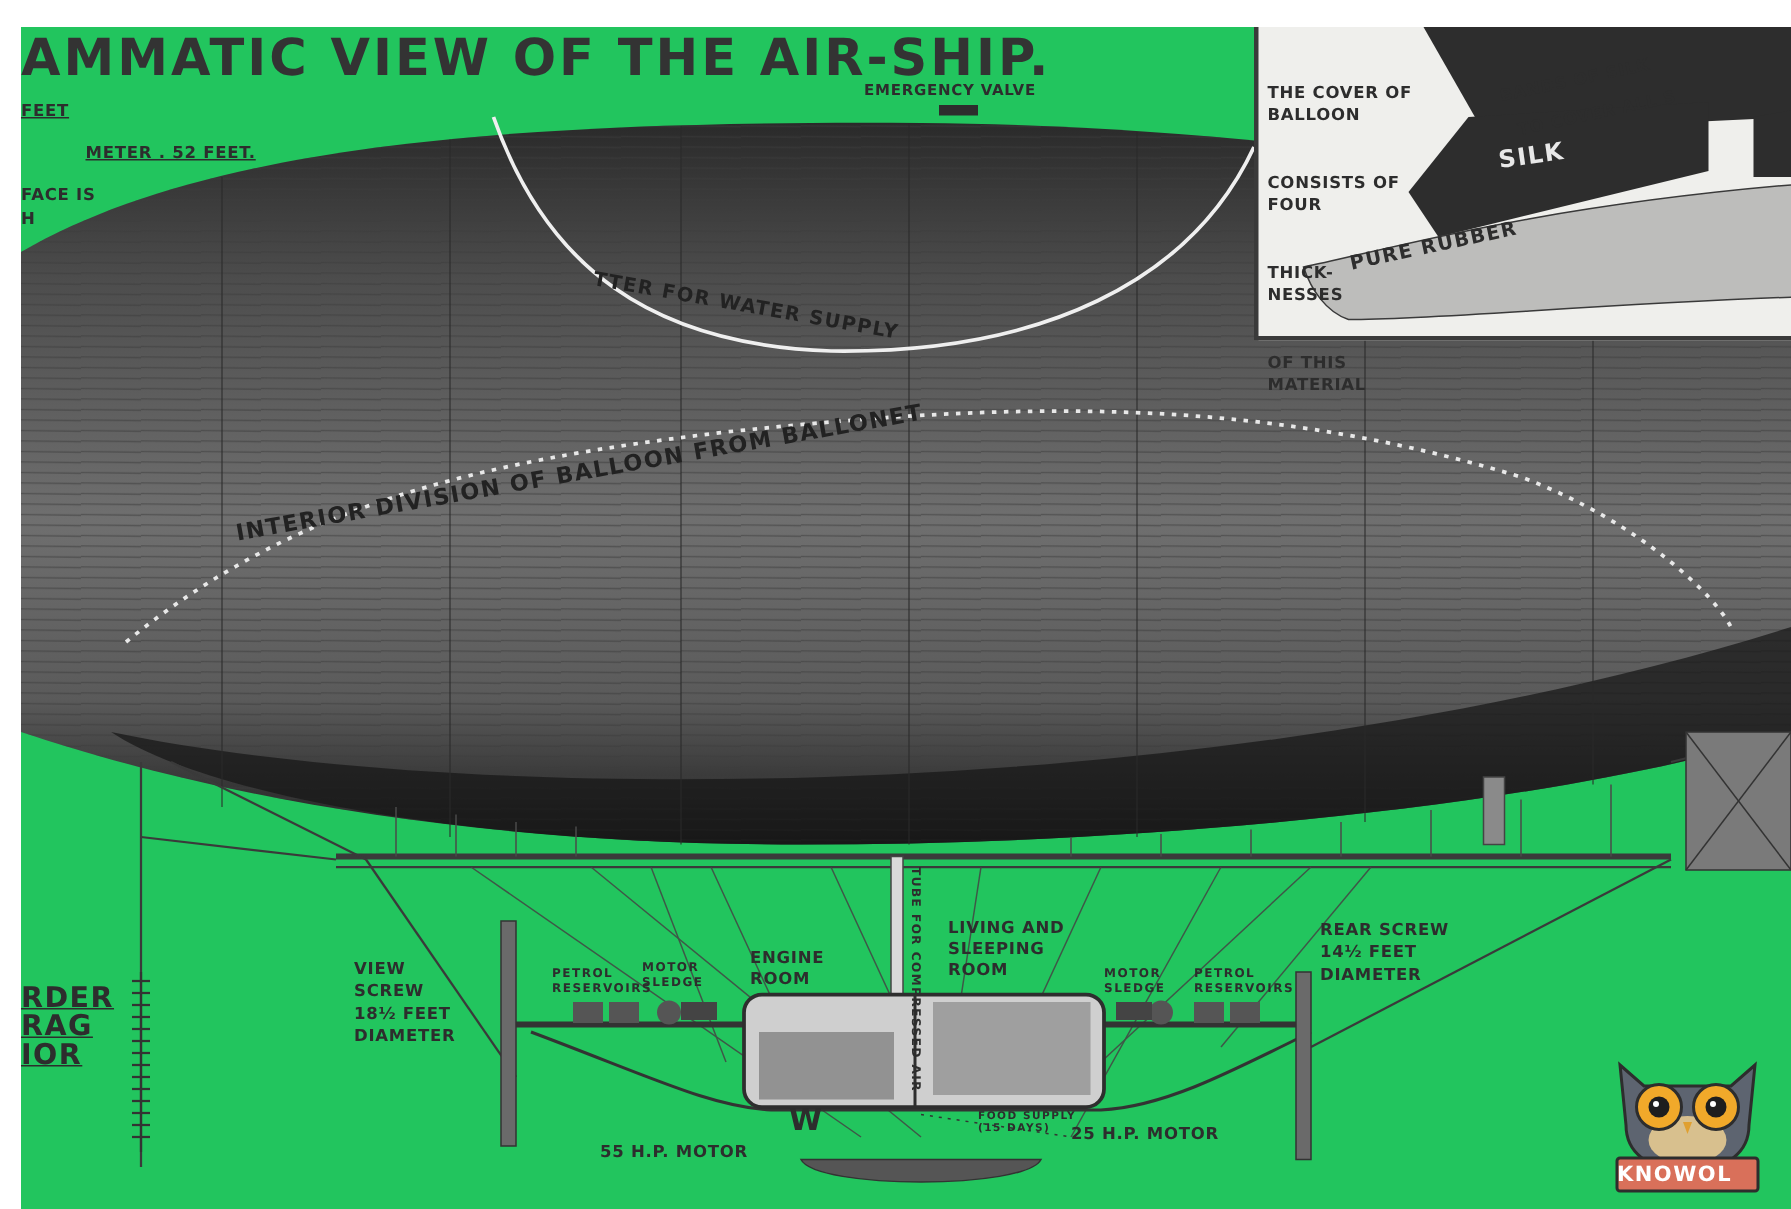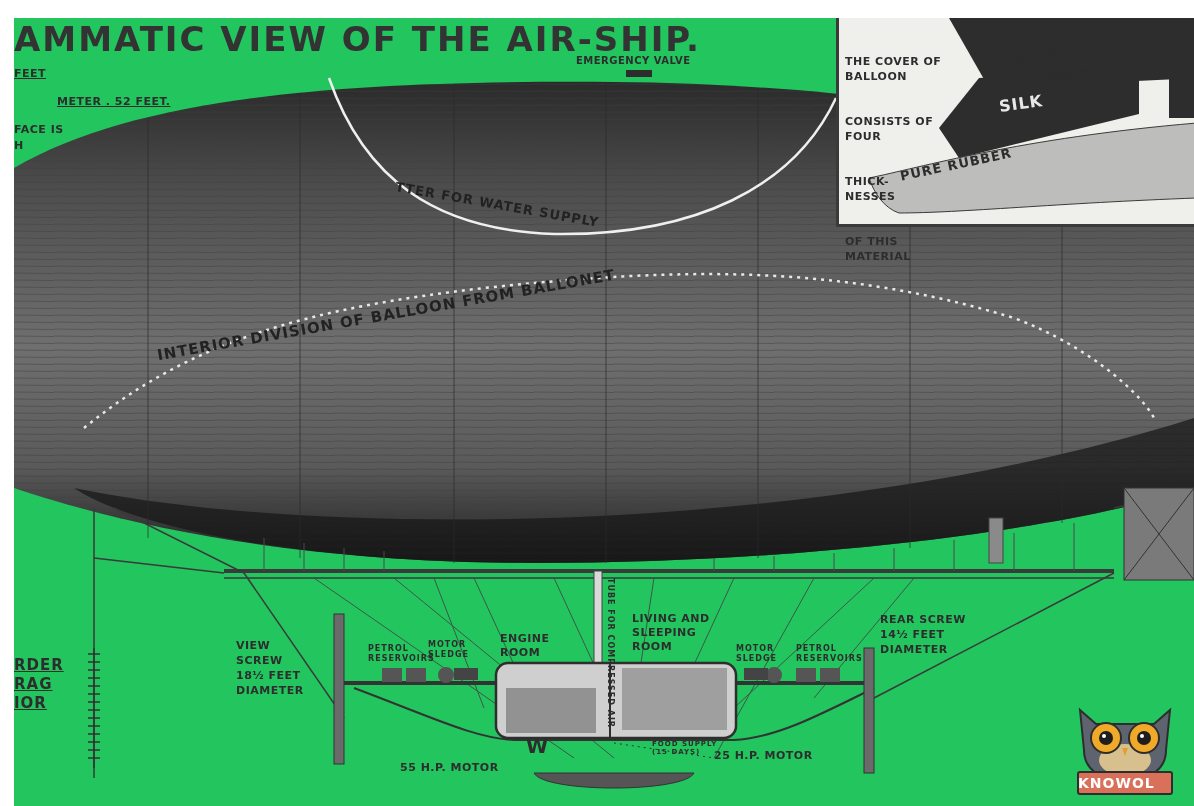--- a/index.html
+++ b/index.html
@@ -171,21 +171,21 @@
       <div>CONSISTS OF</div><div>FOUR</div>
       <div>THICK-</div><div>NESSES</div>
       <div>OF THIS</div><div>MATERIAL</div>
     </div>
     <div class="hand small" style="left:160px;top:30px;transform:rotate(-12deg);">BANDS OF SILK</div>
     <div class="hand small" style="left:172px;top:52px;transform:rotate(-12deg);">TO COVER ALL S</div>
     <div class="hand" style="left:160px;top:78px;font-size:16px;color:#e8e8e8;transform:rotate(-8deg);">SILK</div>
     <div class="hand med" style="left:60px;top:140px;transform:rotate(-12deg);">PURE RUBBER</div>
   </div>
 
-  <div class="hand u" style="left:0;top:638px;font-size:15px;line-height:19px;">
+  <div class="hand u" style="left:0;top:638px;font-size:19px;line-height:19px;">
     <div>RDER</div>
       <div>RAG</div>
     <div>IOR</div>
   </div>
 
   <div class="hand small" style="left:222px;top:620px;line-height:15px;">
     <div>VIEW</div>
       <div>SCREW</div>
     <div>18½ FEET</div>
       <div>DIAMETER</div>

